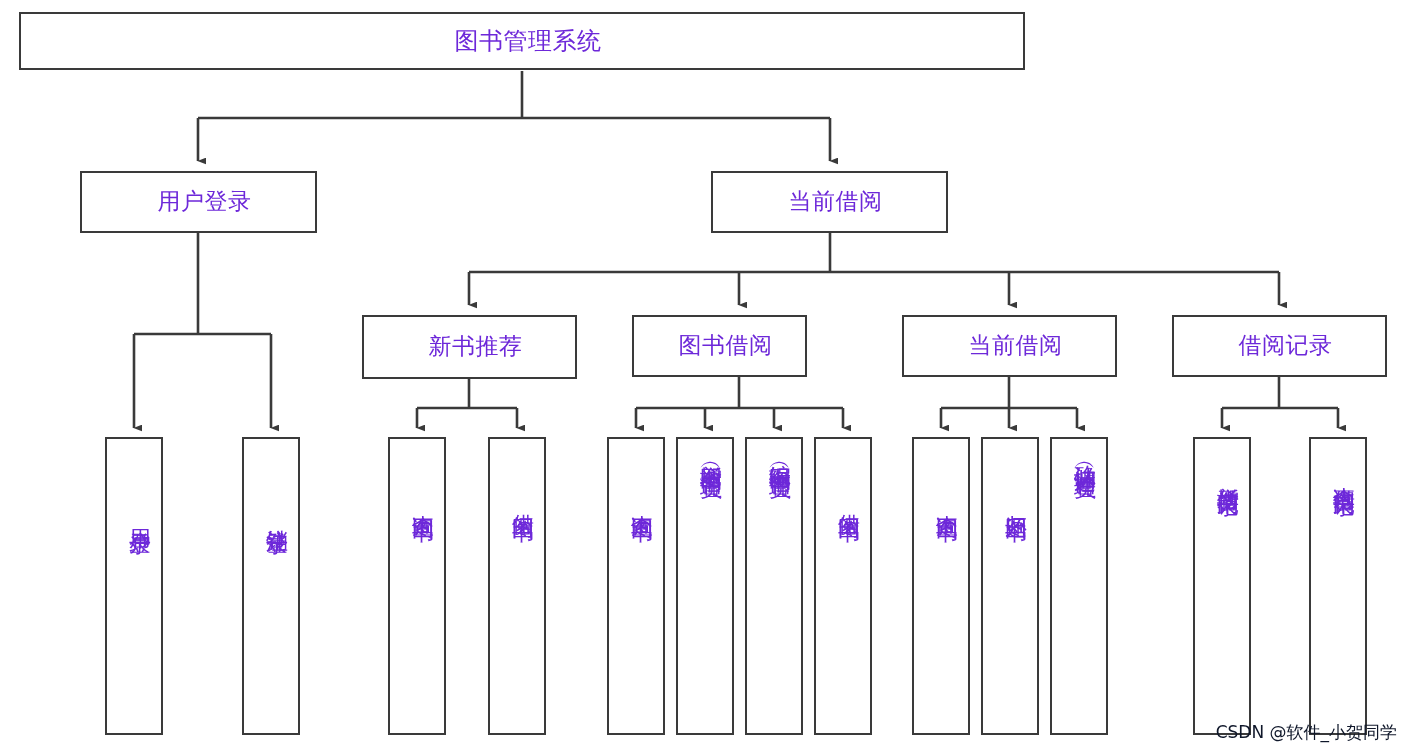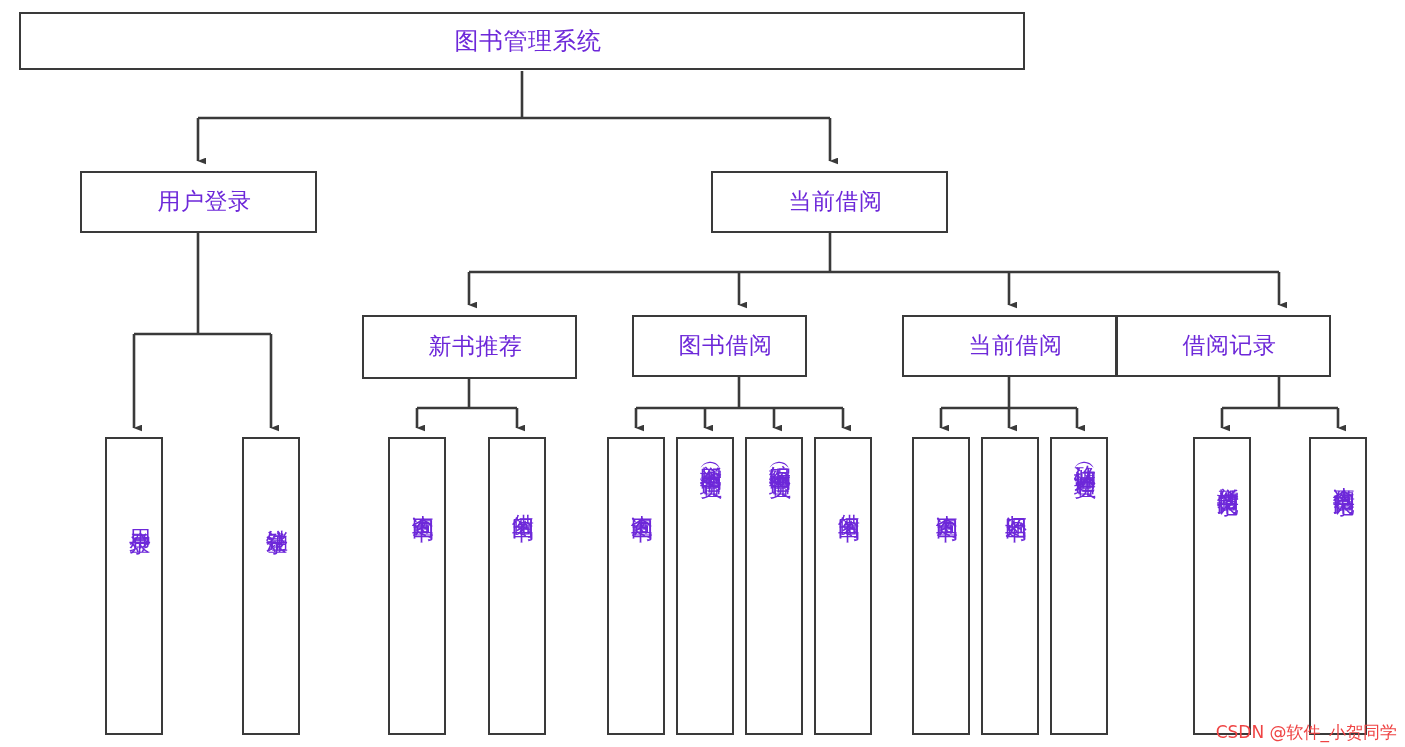--- a/index.html
+++ b/index.html
@@ -67,21 +67,21 @@
   }
   .node.vert.pad-a .label { margin-top: 72px; }
   .node.vert.pad-b .label { margin-top: 58px; }
   .node.vert.pad-c .label { margin-top: 30px; }
   .node.vert.pad-d .label { margin-top: 8px; }
   #watermark {
     position: absolute;
     right: 8px;
     bottom: 3px;
     font-size: 17px;
-    color: #ef4444;
+    color: #0f172a;
     white-space: nowrap;
     user-select: none;
   }
 </style>
 </head>
 <body>
 
 <div id="diagram-canvas">
 
   <svg id="edge-layer" viewBox="0 0 1405 747" width="1405" height="747" xmlns="http://www.w3.org/2000/svg">
@@ -149,21 +149,21 @@
 
   <div class="node horiz" style="left:362px; top:315px; width:215px; height:64px;">
     <span class="label">新书推荐</span>
   </div>
   <div class="node horiz" style="left:632px; top:315px; width:175px; height:62px;">
     <span class="label">图书借阅</span>
   </div>
   <div class="node horiz" style="left:902px; top:315px; width:215px; height:62px;">
     <span class="label">当前借阅</span>
   </div>
-  <div class="node horiz" style="left:1116px; top:315px; width:215px; height:62px;">
+  <div class="node horiz" style="left:1172px; top:315px; width:215px; height:62px;">
     <span class="label">借阅记录</span>
   </div>
 
   <div class="node vert pad-a" style="left:105px; top:437px; width:58px; height:298px;">
     <span class="label">用户登录</span>
   </div>
   <div class="node vert pad-a" style="left:242px; top:437px; width:58px; height:298px;">
     <span class="label">注销登录</span>
   </div>
 

